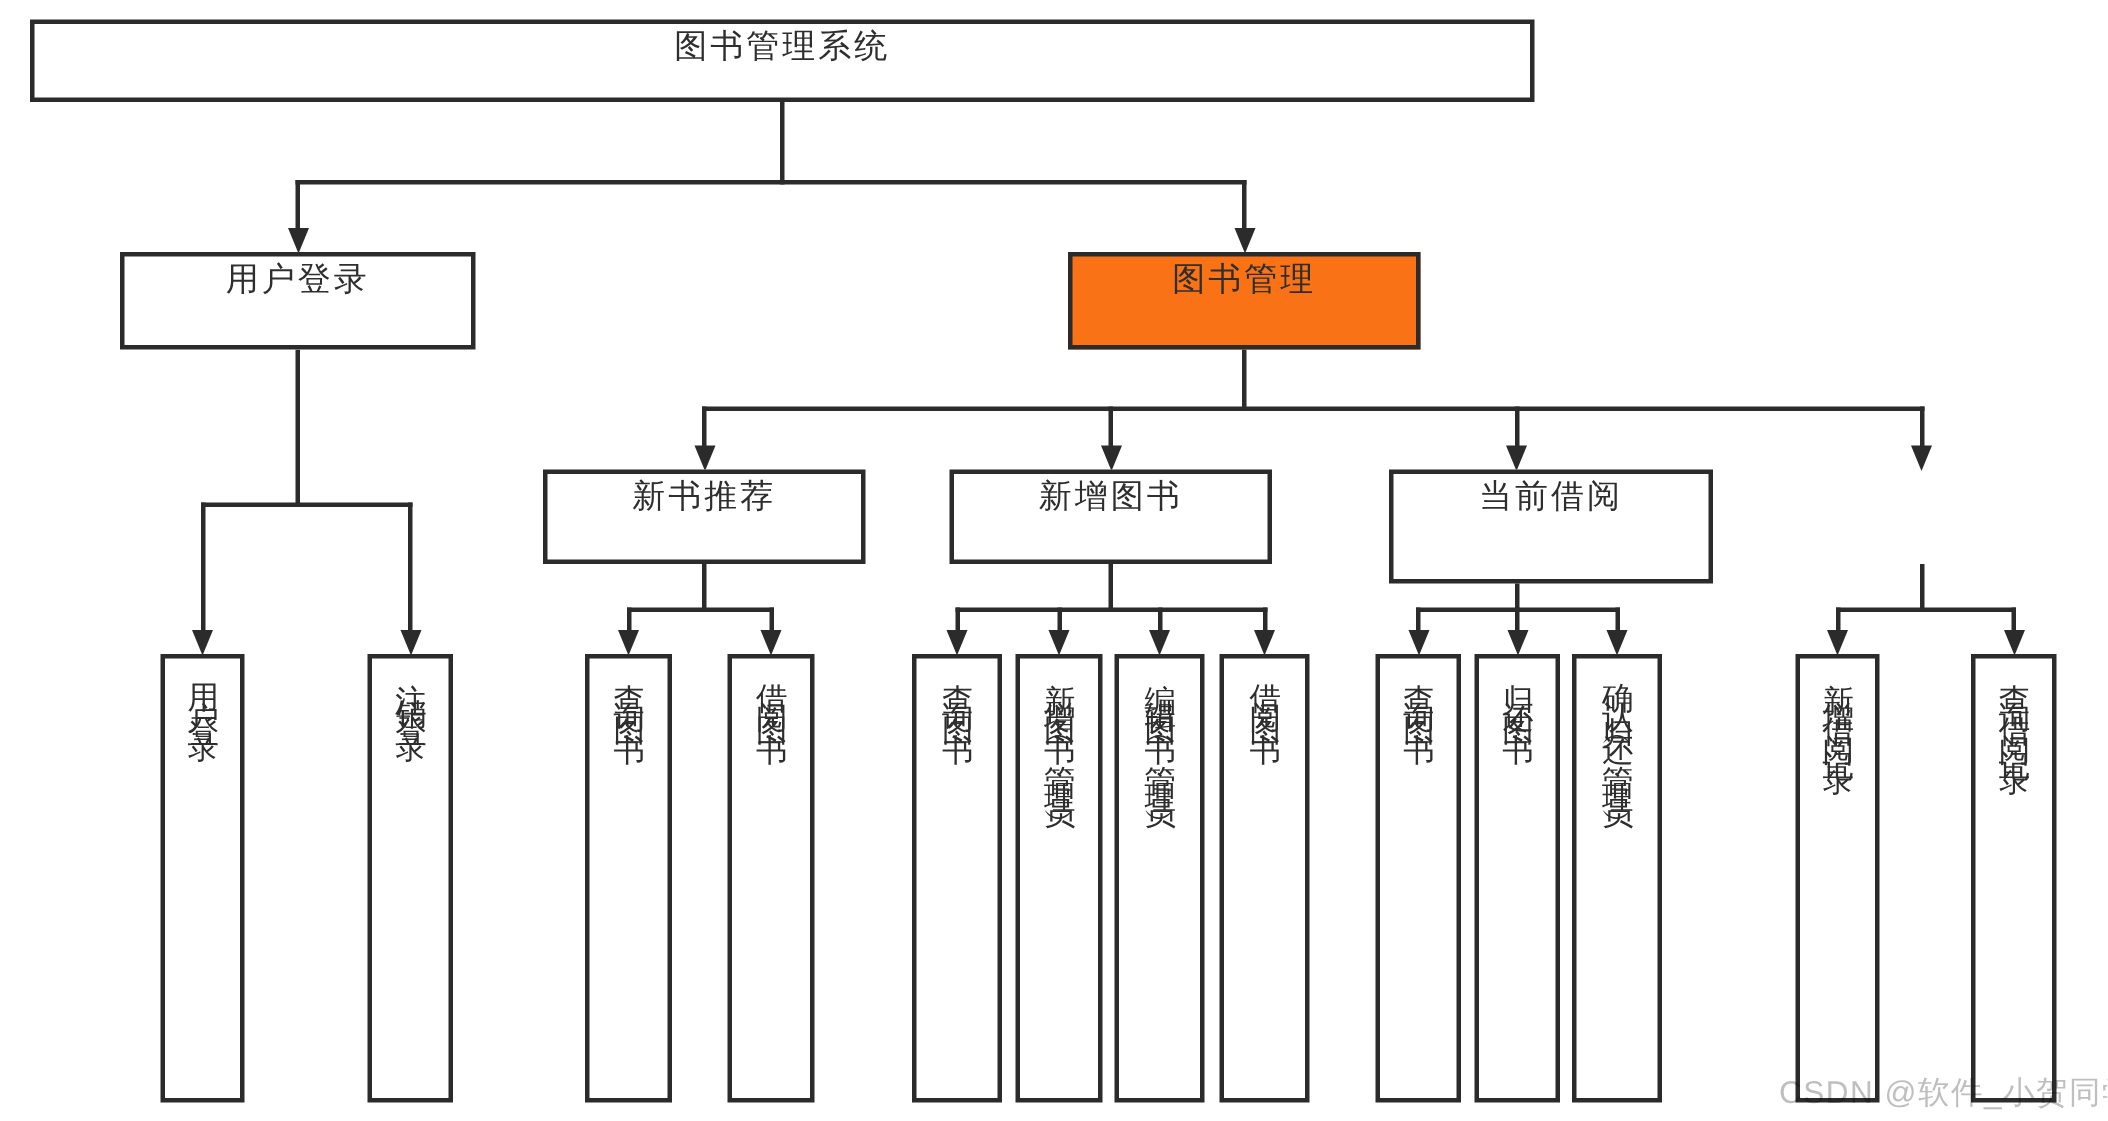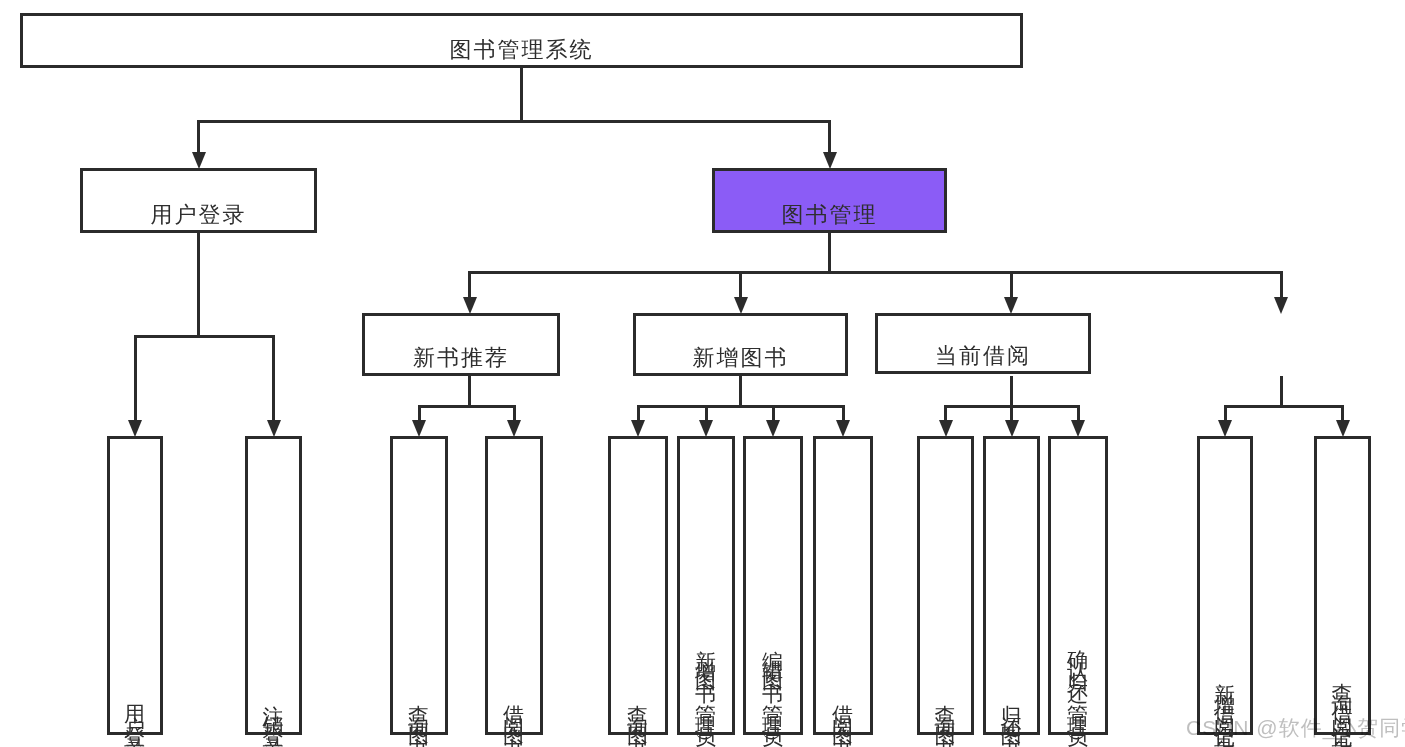--- a/index.html
+++ b/index.html
@@ -11,21 +11,21 @@
     background: #ffffff;
     overflow: hidden;
   }
   .layer { position: absolute; left: 0; top: 0; width: 100%; height: 100%; }
   .node {
     position: absolute;
     box-sizing: border-box;
     background: #ffffff;
     border: 3px solid #2b2b2b;
     display: flex;
-    align-items: flex-end;
+    align-items: flex-start;
     justify-content: center;
     color: #2e2e2e;
   }
   .node.h .label {
     font-size: 22px;
     letter-spacing: 2px;
     white-space: nowrap;
   }
   .node.v .label {
     writing-mode: vertical-rl;
@@ -111,30 +111,30 @@
       <div class="line" style="left: 1341px; top: 405px; width: 3px; height: 17px; background: rgb(43, 43, 43);"></div>
       <div class="arrow" style="left: 1335.5px; top: 420px; border-top-color: rgb(43, 43, 43);"></div>
     </div>
   <div class="layer" id="node-layer">
       <div class="node h" style="left: 20px; top: 13px; width: 1003px; height: 55px; border-color: rgb(43, 43, 43); background: rgb(255, 255, 255); color: rgb(46, 46, 46);">
         <span class="label">图书管理系统</span>
       </div>
       <div class="node h" style="left: 80px; top: 168px; width: 237px; height: 65px; border-color: rgb(43, 43, 43); background: rgb(255, 255, 255); color: rgb(46, 46, 46);">
         <span class="label">用户登录</span>
       </div>
-      <div class="node h" style="left: 712px; top: 168px; width: 235px; height: 65px; border-color: rgb(43, 43, 43); background: #8b5cf6; color: rgb(46, 46, 46);">
+      <div class="node h" style="left: 712px; top: 168px; width: 235px; height: 65px; border-color: rgb(43, 43, 43); background: #f97316; color: rgb(46, 46, 46);">
         <span class="label">图书管理</span>
       </div>
-      <div class="node h" style="left: 362px; top: 313px; width: 198px; height: 63px; border-color: rgb(43, 43, 43); background: rgb(255, 255, 255); color: rgb(46, 46, 46);">
+      <div class="node h" style="left: 362px; top: 313px; width: 215px; height: 63px; border-color: rgb(43, 43, 43); background: rgb(255, 255, 255); color: rgb(46, 46, 46);">
         <span class="label">新书推荐</span>
       </div>
       <div class="node h" style="left: 633px; top: 313px; width: 215px; height: 63px; border-color: rgb(43, 43, 43); background: rgb(255, 255, 255); color: rgb(46, 46, 46);">
         <span class="label">新增图书</span>
       </div>
-      <div class="node h" style="left: 875px; top: 313px; width: 216px; height: 61px; border-color: rgb(43, 43, 43); background: rgb(255, 255, 255); color: rgb(46, 46, 46);">
+      <div class="node h" style="left: 926px; top: 313px; width: 216px; height: 76px; border-color: rgb(43, 43, 43); background: rgb(255, 255, 255); color: rgb(46, 46, 46);">
         <span class="label">当前借阅</span>
       </div>
       <div class="node v" style="left: 107px; top: 436px; width: 56px; height: 299px; border-color: rgb(43, 43, 43); background: rgb(255, 255, 255); color: rgb(46, 46, 46);">
         <span class="label">用户登录</span>
       </div>
       <div class="node v" style="left: 245px; top: 436px; width: 57px; height: 299px; border-color: rgb(43, 43, 43); background: rgb(255, 255, 255); color: rgb(46, 46, 46);">
         <span class="label">注销登录</span>
       </div>
       <div class="node v" style="left: 390px; top: 436px; width: 58px; height: 299px; border-color: rgb(43, 43, 43); background: rgb(255, 255, 255); color: rgb(46, 46, 46);">
         <span class="label">查询图书</span>

